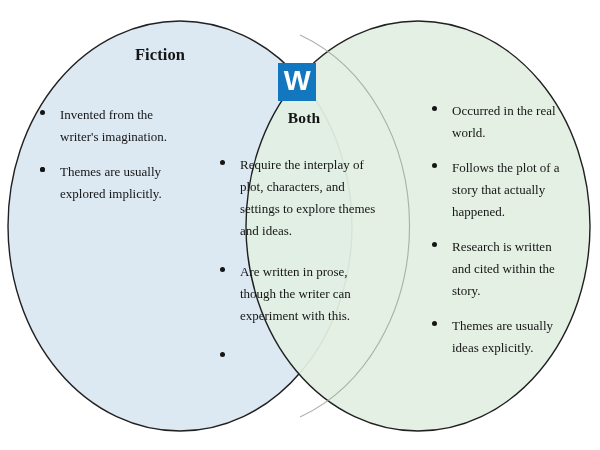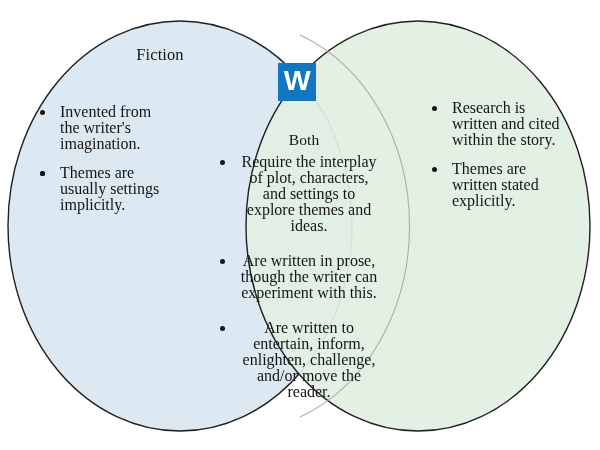--- a/index.html
+++ b/index.html
@@ -27,60 +27,60 @@
   #venn-svg {
     position: absolute;
     left: 0; top: 0;
     width: 600px;
     height: 450px;
   }
 
   
   .circle-title {
     position: absolute;
-    font-weight: normal;
+    font-weight: bold;
     font-size: 16.5px;
     letter-spacing: .1px;
     white-space: nowrap;
     text-align: center;
   }
   #title-fiction   { left: 100px; top: 45px;  width: 120px; }
   #title-nonfiction{ left: 355px; top: 40px;  width: 128px; }
-  #title-both      { left: 250px; top: 131px; width: 108px; font-size: 15.5px; }
+  #title-both      { left: 250px; top: 109px; width: 108px; font-size: 15.5px; }
 
   
   .bullets {
     position: absolute;
     list-style: none;
     margin: 0;
     padding: 0;
   }
   .bullets li {
     position: relative;
     padding-left: 22px;
-    font-size: 16px;
-    line-height: 16px;
+    font-size: 13px;
+    line-height: 22px;
     margin-bottom: 13px;
   }
   .bullets li:last-child { margin-bottom: 0; }
   .bullets li .dot {
     position: absolute;
     left: 2px;
     top: 6px;
     width: 5px;
     height: 5px;
     border-radius: 50%;
     background: #151515;
   }
 
   #list-fiction    { left: 38px;  top: 104px; width: 132px; }
   #list-both       { left: 218px; top: 154px; width: 160px; }
   #list-nonfiction { left: 430px; top: 100px; width: 142px; }
 
-  #list-both li { margin-bottom: 19px; text-align: center; }
+  #list-both li { margin-bottom: 19px; }
 
   
   #watermark-logo {
     position: absolute;
     left: 278px;
     top: 63px;
     width: 38px;
     height: 38px;
     background: #1277be;
     display: flex;
@@ -115,27 +115,29 @@
 
   <div class="circle-title" id="title-both">Both</div>
 
   <div id="watermark-logo">
     <span class="glyph">W</span>
   </div>
 
   <ul class="bullets" id="list-fiction">
     <li><span class="dot"></span><span>Invented from the writer's imagination.</span></li>
     <li><span class="dot"></span></li>
-    <li><span class="dot"></span><span>Themes are usually settings implicitly.</span></li>
+    <li><span class="dot"></span><span>Themes are usually explored implicitly.</span></li>
   </ul>
 
   <ul class="bullets" id="list-both">
     <li><span class="dot"></span><span>Require the interplay of plot, characters, and settings to explore themes and ideas.</span></li>
     <li><span class="dot"></span><span>Are written in prose, though the writer can experiment with this.</span></li>
-    <li><span class="dot"></span><span>Are written to entertain, inform, enlighten, challenge, and/or move the reader.</span></li>
+    <li><span class="dot"></span></li>
   </ul>
 
   <ul class="bullets" id="list-nonfiction">
+    <li><span class="dot"></span><span>Occurred in the real world.</span></li>
+    <li><span class="dot"></span><span>Follows the plot of a story that actually happened.</span></li>
     <li><span class="dot"></span><span>Research is written and cited within the story.</span></li>
-    <li><span class="dot"></span><span>Themes are written stated explicitly.</span></li>
+    <li><span class="dot"></span><span>Themes are usually ideas explicitly.</span></li>
   </ul>
 
 </div>
 
 </body></html>

